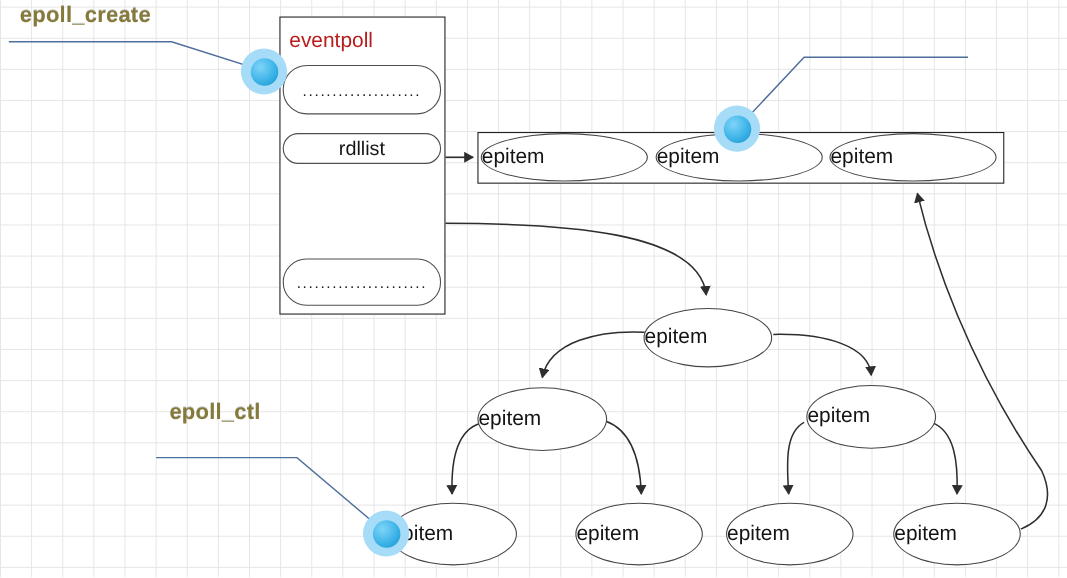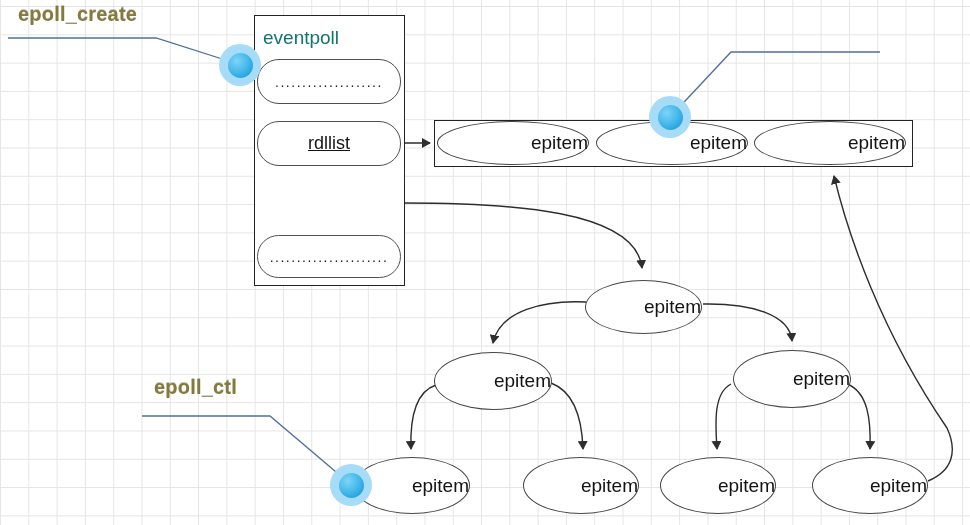--- a/index.html
+++ b/index.html
@@ -18,39 +18,39 @@
     position:relative;width:970px;height:525px;background-color:#fff;
     background-image:
       linear-gradient(to right, var(--grid-line) 1px, transparent 1px),
       linear-gradient(to bottom, var(--grid-line) 1px, transparent 1px);
     background-size:28.3px 28.3px;
     background-position:0px 6px;
   }
   svg.connectors{position:absolute;left:0;top:0;z-index:1;}
   .ellipse{
     border:1.3px solid var(--shape-stroke);border-radius:50%;
-    display:flex;align-items:center;justify-content:flex-end;
+    display:flex;align-items:center;justify-content:flex-start;
     font-size:19px;color:#141414;z-index:2;position:absolute;background:#fff;
   }
   .box{
     position:absolute;left:254px;top:15px;width:151px;height:271px;
     border:1.6px solid #232323;background:#fff;z-index:2;
   }
   .box-title{
-    position:absolute;left:8px;top:11px;font-size:19px;color:#0f766e;
+    position:absolute;left:8px;top:11px;font-size:19px;color:#b91c1c;
   }
   .stadium{
     position:absolute;left:2px;width:144px;height:45px;
     border:1.2px solid #4f4f4f;border-radius:22px;background:#fff;
     display:flex;align-items:center;justify-content:center;
     font-size:18px;color:#141414;
   }
   .stadium.dots{font-size:14px;letter-spacing:1.5px;color:#1a1a1a;}
   .s1{top:43px;}
-  .s2{top:105px;height:45px;text-decoration:underline;}
+  .s2{top:105px;height:28px;}
   .s3{top:164px;height:44px;}
   .s4{top:219px;height:43px;}
   .row-rect{
     position:absolute;left:434px;top:120px;width:479px;height:47px;
     border:1.5px solid #232323;background:#fff;z-index:2;
   }
   .row-e{width:152px;height:44px;top:121px;}
   .callout-label{
     position:absolute;z-index:10;font-size:20px;font-weight:bold;
     color:var(--label-gold);letter-spacing:0.2px;
@@ -87,21 +87,21 @@
     <path d="M586,302 C545,300 500,310 493,343" fill="none" stroke="var(--arrow-stroke)" stroke-width="1.4" marker-end="url(#ah)"></path>
     <path d="M703,304 C752,303 790,315 792,341" fill="none" stroke="var(--arrow-stroke)" stroke-width="1.4" marker-end="url(#ah)"></path>
     <path d="M436,385 C415,392 410,420 411,449" fill="none" stroke="var(--arrow-stroke)" stroke-width="1.4" marker-end="url(#ah)"></path>
     <path d="M551,383 C575,392 582,420 583,449" fill="none" stroke="var(--arrow-stroke)" stroke-width="1.4" marker-end="url(#ah)"></path>
     <path d="M731,384 C714,393 715,420 717,449" fill="none" stroke="var(--arrow-stroke)" stroke-width="1.4" marker-end="url(#ah)"></path>
     <path d="M847,384 C868,392 871,420 870,449" fill="none" stroke="var(--arrow-stroke)" stroke-width="1.4" marker-end="url(#ah)"></path>
     <path d="M928,481 C952,471 958,452 947,428 C880,330 848,234 834,176" fill="none" stroke="var(--arrow-stroke)" stroke-width="1.4" marker-end="url(#ah)"></path>
   </svg>
 
   <div class="callout-label" style="left:18px;top:3px;">epoll_create</div>
-  <div class="callout-label" style="left:154px;top:376px;">epoll_ctl</div>
+  <div class="callout-label" style="left:154px;top:364px;">epoll_ctl</div>
 
   <div class="box">
     <div class="box-title">eventpoll</div>
     <div class="stadium dots s1">
       <span>....................</span>
     </div>
     <div class="stadium s2">
       <span>rdllist</span>
     </div>
     <div class="stadium dots s4">

